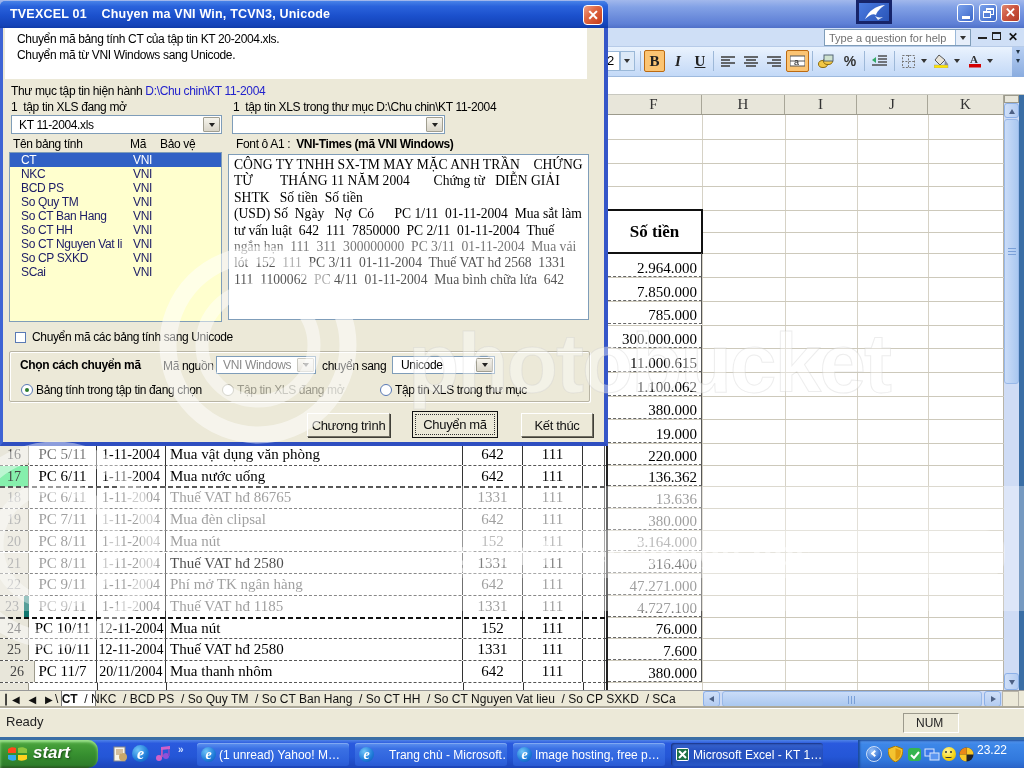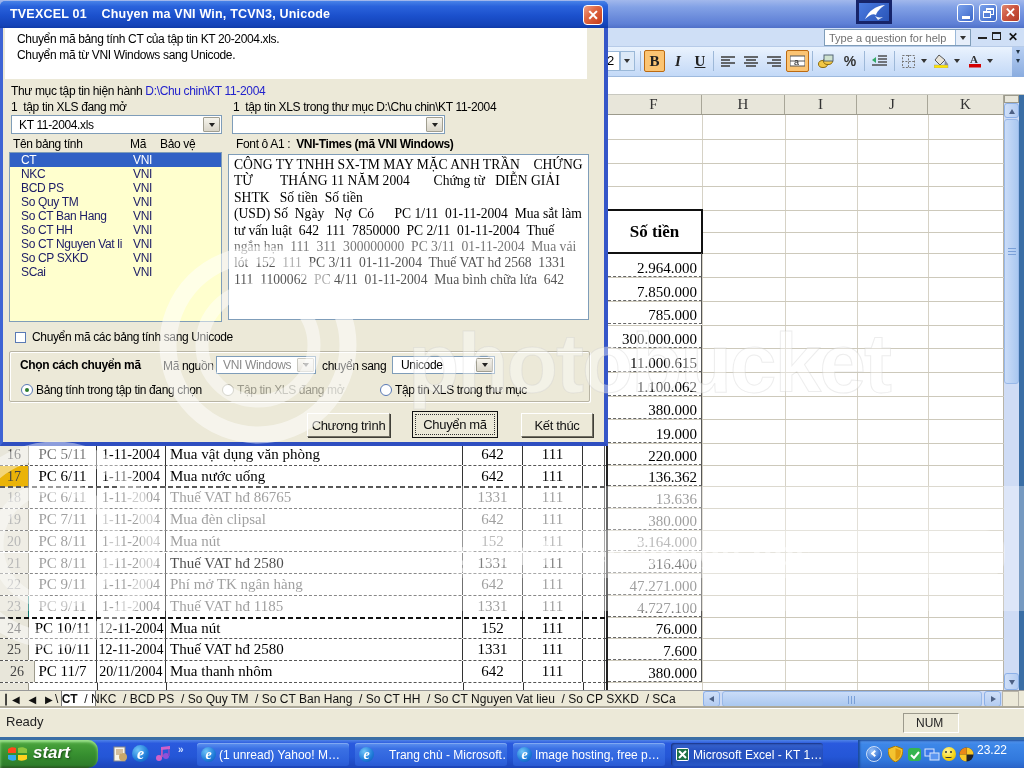--- a/index.html
+++ b/index.html
@@ -250,21 +250,21 @@
   <div id="ltable">
       <div class="abs" style="left:0;top:329px;width:606px;height:21.7px;border-bottom:1px dashed #555">
         <div class="abs ser" style="left:0;top:0;width:29px;height:100%;background:#e8e6da;border-right:1px solid #9c9a8c;color:#444;font-size:14px;text-align:center;padding-top:3px">16</div>
         <div class="abs ser" style="left:29px;top:0;width:68px;height:100%;border-right:1px solid #333;color:#000;font-size:15px;text-align:center;padding-top:2px;white-space:nowrap;color:#000">PC 5/11</div>
         <div class="abs ser" style="left:97px;top:0;width:69px;height:100%;border-right:1px solid #333;color:#000;font-size:14px;text-align:center;padding-top:3px;white-space:nowrap;color:#000">1-11-2004</div>
         <div class="abs ser" style="left:166px;top:0;width:297px;height:100%;border-right:1px solid #333;color:#000;font-size:15px;padding:2px 0 0 4px;white-space:nowrap;overflow:hidden">Mua vật dụng văn phòng</div>
         <div class="abs ser" style="left:463px;top:0;width:60px;height:100%;border-right:1px solid #333;color:#000;font-size:15px;text-align:center;padding-top:2px">642</div>
         <div class="abs ser" style="left:523px;top:0;width:60px;height:100%;border-right:1px solid #333;color:#000;font-size:15px;text-align:center;padding-top:2px">111</div>
       </div>
       <div class="abs" style="left:0;top:350.7px;width:606px;height:21.7px;border-bottom:0 solid transparent">
-        <div class="abs ser" style="left:0;top:0;width:29px;height:100%;background:#eab308;border-right:1px solid #9c9a8c;color:#444;font-size:14px;text-align:center;padding-top:3px">17</div>
+        <div class="abs ser" style="left:0;top:0;width:29px;height:100%;background:#86efac;border-right:1px solid #9c9a8c;color:#444;font-size:14px;text-align:center;padding-top:3px">17</div>
         <div class="abs ser" style="left:29px;top:0;width:68px;height:100%;border-right:1px solid #333;color:#000;font-size:15px;text-align:center;padding-top:2px;white-space:nowrap;color:#000">PC 6/11</div>
         <div class="abs ser" style="left:97px;top:0;width:69px;height:100%;border-right:1px solid #333;color:#000;font-size:14px;text-align:center;padding-top:3px;white-space:nowrap;color:#000">1-11-2004</div>
         <div class="abs ser" style="left:166px;top:0;width:297px;height:100%;border-right:1px solid #333;color:#000;font-size:15px;padding:2px 0 0 4px;white-space:nowrap;overflow:hidden">Mua nước uống</div>
         <div class="abs ser" style="left:463px;top:0;width:60px;height:100%;border-right:1px solid #333;color:#000;font-size:15px;text-align:center;padding-top:2px">642</div>
         <div class="abs ser" style="left:523px;top:0;width:60px;height:100%;border-right:1px solid #333;color:#000;font-size:15px;text-align:center;padding-top:2px">111</div>
       </div>
       <div class="abs" style="left:0;top:372.4px;width:606px;height:21.7px;border-bottom:1px dashed #555">
         <div class="abs ser" style="left:0;top:0;width:29px;height:100%;background:#e8e6da;border-right:1px solid #9c9a8c;color:#999;font-size:14px;text-align:center;padding-top:3px">18</div>
         <div class="abs ser" style="left:29px;top:0;width:68px;height:100%;border-right:1px solid #333;color:#777;font-size:15px;text-align:center;padding-top:2px;white-space:nowrap;color:#777">PC 6/11</div>
         <div class="abs ser" style="left:97px;top:0;width:69px;height:100%;border-right:1px solid #333;color:#777;font-size:14px;text-align:center;padding-top:3px;white-space:nowrap;color:#777">1-11-2004</div>
@@ -298,21 +298,21 @@
       </div>
       <div class="abs" style="left:0;top:459.19999999999993px;width:606px;height:21.7px;border-bottom:1px dashed #555">
         <div class="abs ser" style="left:0;top:0;width:29px;height:100%;background:#e8e6da;border-right:1px solid #9c9a8c;color:#999;font-size:14px;text-align:center;padding-top:3px">22</div>
         <div class="abs ser" style="left:29px;top:0;width:68px;height:100%;border-right:1px solid #333;color:#777;font-size:15px;text-align:center;padding-top:2px;white-space:nowrap;color:#777">PC 9/11</div>
         <div class="abs ser" style="left:97px;top:0;width:69px;height:100%;border-right:1px solid #333;color:#777;font-size:14px;text-align:center;padding-top:3px;white-space:nowrap;color:#777">1-11-2004</div>
         <div class="abs ser" style="left:166px;top:0;width:297px;height:100%;border-right:1px solid #333;color:#777;font-size:15px;padding:2px 0 0 4px;white-space:nowrap;overflow:hidden">Phí mở TK ngân hàng</div>
         <div class="abs ser" style="left:463px;top:0;width:60px;height:100%;border-right:1px solid #333;color:#777;font-size:15px;text-align:center;padding-top:2px">642</div>
         <div class="abs ser" style="left:523px;top:0;width:60px;height:100%;border-right:1px solid #333;color:#777;font-size:15px;text-align:center;padding-top:2px">111</div>
       </div>
       <div class="abs" style="left:0;top:480.8999999999999px;width:606px;height:21.7px;border-bottom:0 solid transparent">
-        <div class="abs ser" style="left:0;top:0;width:29px;height:100%;background:#e8e6da;border-right:1px solid #0f766e;color:#999;font-size:14px;text-align:center;padding-top:3px">23</div>
+        <div class="abs ser" style="left:0;top:0;width:29px;height:100%;background:#e8e6da;border-right:5px solid #0f766e;color:#999;font-size:14px;text-align:center;padding-top:3px">23</div>
         <div class="abs ser" style="left:29px;top:0;width:68px;height:100%;border-right:1px solid #333;color:#777;font-size:15px;text-align:center;padding-top:2px;white-space:nowrap;color:#777">PC 9/11</div>
         <div class="abs ser" style="left:97px;top:0;width:69px;height:100%;border-right:1px solid #333;color:#777;font-size:14px;text-align:center;padding-top:3px;white-space:nowrap;color:#777">1-11-2004</div>
         <div class="abs ser" style="left:166px;top:0;width:297px;height:100%;border-right:1px solid #333;color:#777;font-size:15px;padding:2px 0 0 4px;white-space:nowrap;overflow:hidden">Thuế VAT hđ 1185</div>
         <div class="abs ser" style="left:463px;top:0;width:60px;height:100%;border-right:1px solid #333;color:#777;font-size:15px;text-align:center;padding-top:2px">1331</div>
         <div class="abs ser" style="left:523px;top:0;width:60px;height:100%;border-right:1px solid #333;color:#777;font-size:15px;text-align:center;padding-top:2px">111</div>
       </div>
       <div class="abs" style="left:0;top:502.5999999999999px;width:606px;height:21.7px;border-bottom:1px dashed #555">
         <div class="abs ser" style="left:0;top:0;width:29px;height:100%;background:#e8e6da;border-right:1px solid #9c9a8c;color:#444;font-size:14px;text-align:center;padding-top:3px">24</div>
         <div class="abs ser" style="left:29px;top:0;width:68px;height:100%;border-right:1px solid #333;color:#000;font-size:15px;text-align:center;padding-top:2px;white-space:nowrap;color:#000">PC 10/11</div>
         <div class="abs ser" style="left:97px;top:0;width:69px;height:100%;border-right:1px solid #333;color:#000;font-size:14px;text-align:center;padding-top:3px;white-space:nowrap;color:#000">12-11-2004</div>

